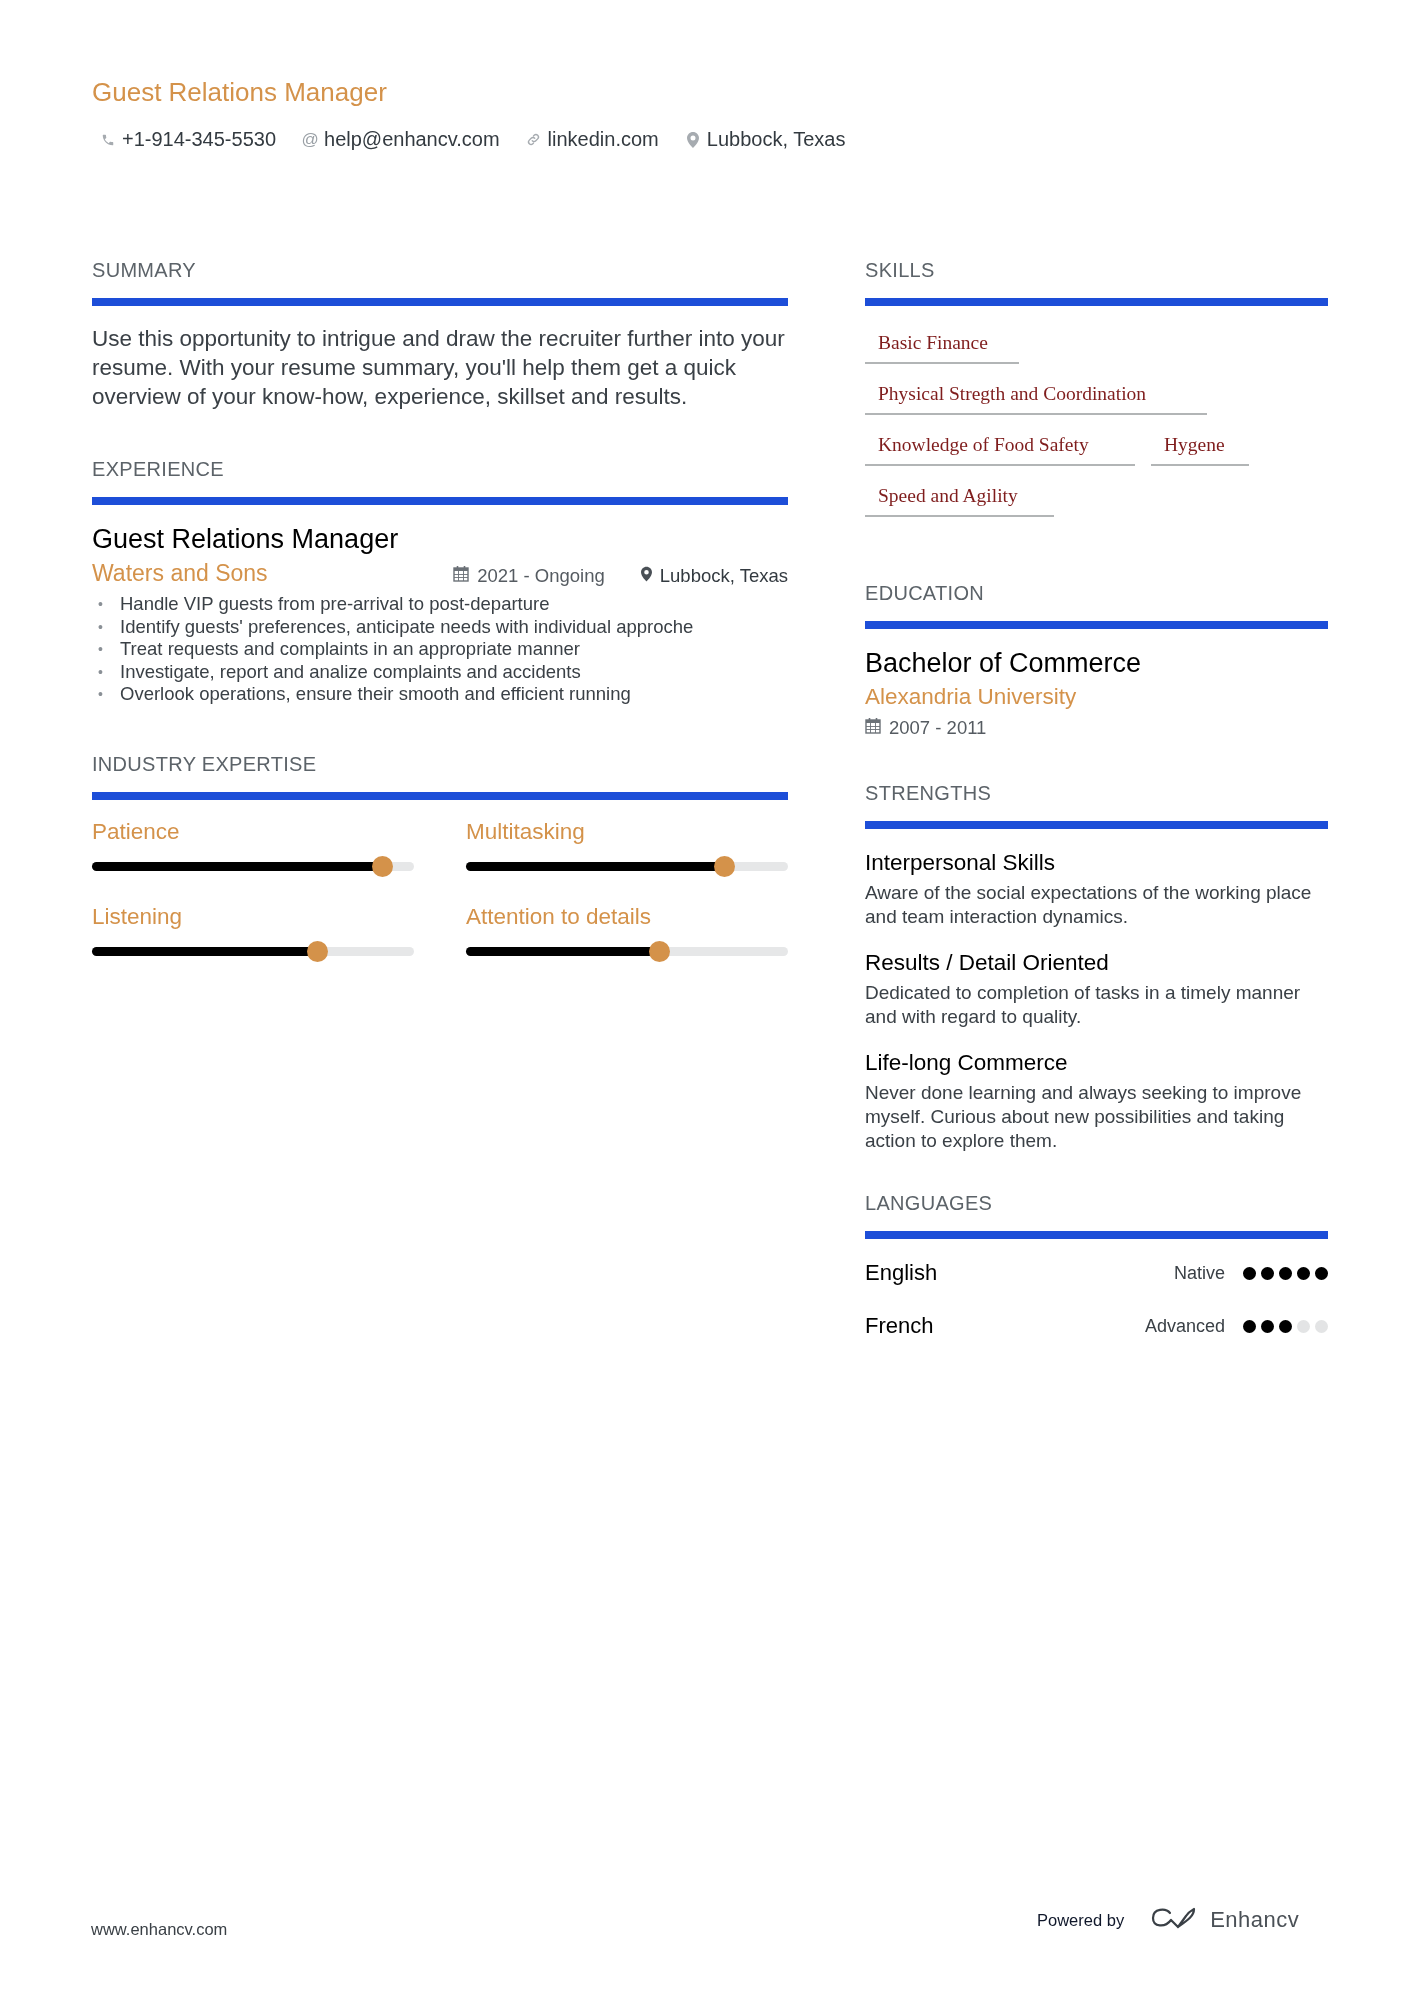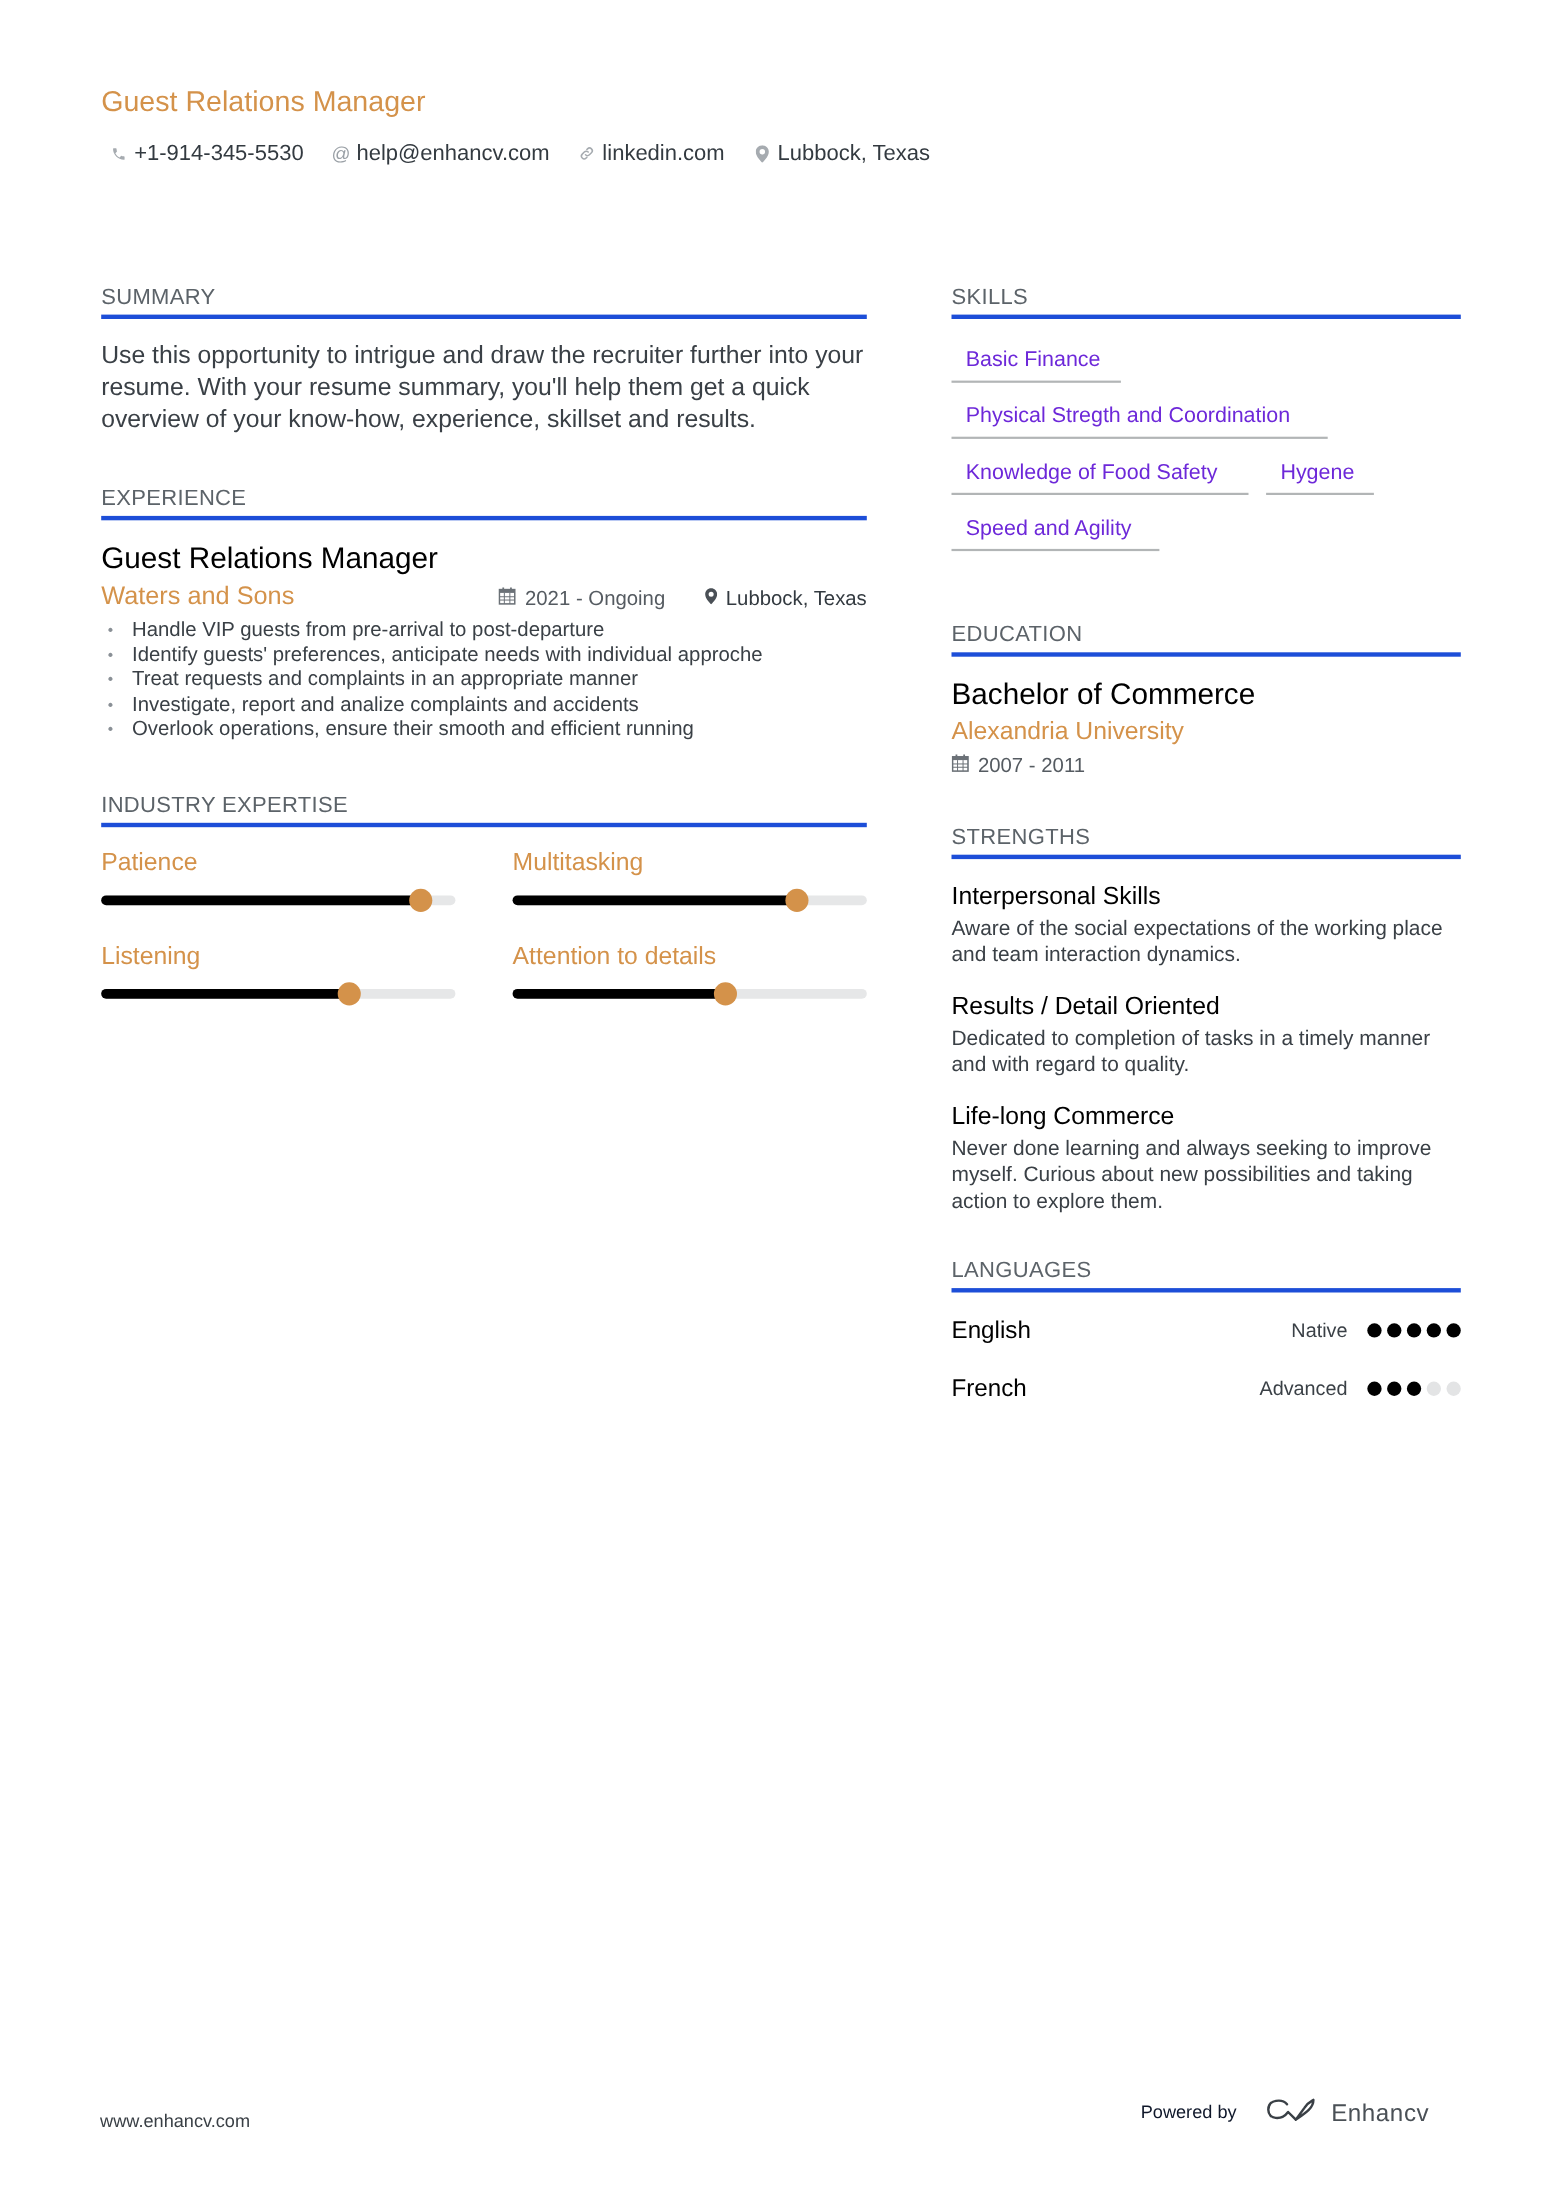--- a/index.html
+++ b/index.html
@@ -9,21 +9,21 @@
   .header { position: absolute; left: 92px; top: 72px; width: 1240px; }
   .name { font-size: 51px; font-weight: 700; color: #000; letter-spacing: 0.2px; line-height: 62px; }
   .title { font-size: 26px; color: #d4924a; margin-top: 4px; line-height: 32px; }
   .contacts { display: flex; gap: 26px; margin-top: 20px; font-size: 20px; color: #333a40; align-items: center; padding-left: 8px; }
   .contact { display: flex; align-items: center; gap: 6px; }
   .contact .ico { color: #9aa0a6; font-size: 16px; display: inline-flex; width: 16px; justify-content: center; }
 
   .col-left { position: absolute; left: 92px; top: 258px; width: 696px; }
   .col-right { position: absolute; left: 865px; top: 258px; width: 463px; }
 
-  .sec-title { font-size: 20px; color: #5c6369; text-transform: uppercase; letter-spacing: 0.3px; line-height: 24px; padding-bottom: 4px; border-bottom: 4px solid #1d4ed8; }
+  .sec-title { font-size: 20px; color: #5c6369; text-transform: uppercase; letter-spacing: 0.3px; line-height: 24px; padding-bottom: 16px; border-bottom: 8px solid #1d4ed8; }
 
   .summary-text { font-size: 22.5px; color: #3a4046; line-height: 29px; margin-top: 18px; }
 
   .exp-section { margin-top: 46px; }
   .exp-role { font-size: 27px; color: #000; margin-top: 18px; line-height: 32px; }
   .exp-meta-row { display: flex; justify-content: space-between; align-items: flex-end; margin-top: 5px; }
   .exp-company { font-size: 23px; color: #d4924a; }
   .exp-meta { display: flex; gap: 36px; font-size: 18.5px; color: #555b61; align-items: center; }
   .exp-meta .item { display: flex; align-items: center; gap: 8px; }
   .exp-meta .loc { color: #333a40; }
@@ -32,21 +32,21 @@
   .bullets li::before { content: "•"; position: absolute; left: 6px; color: #8a9096; font-size: 14px; }
 
   .ind-section { margin-top: 46px; }
   .ind-grid { display: grid; grid-template-columns: 322px 322px; column-gap: 52px; row-gap: 32px; margin-top: 18px; }
   .ind-label { font-size: 22.5px; color: #d4924a; line-height: 28px; }
   .slider { position: relative; height: 9px; background: #e6e7e8; border-radius: 5px; margin-top: 16px; }
   .slider .fill { position: absolute; left: 0; top: 0; height: 9px; background: #000; border-radius: 5px; }
   .slider .knob { position: absolute; top: -6px; width: 21px; height: 21px; border-radius: 50%; background: #d4924a; margin-left: -10px; }
 
   .skills-wrap { display: flex; flex-wrap: wrap; gap: 15px 16px; margin-top: 22px; }
-  .skill { font-size: 19.5px; color: #6d28d9; padding: 3px 13px 7px 13px; border-bottom: 2px solid #b2b5b6; line-height: 24px; }
+  .skill { font-size: 19.5px; color: #7f1d1d; padding: 3px 13px 7px 13px; border-bottom: 2px solid #b2b5b6; line-height: 24px; font-family: Liberation Serif, serif; }
 
   .edu-section { margin-top: 64px; }
   .edu-degree { font-size: 27px; color: #000; margin-top: 18px; line-height: 32px; }
   .edu-school { font-size: 22.5px; color: #d4924a; margin-top: 4px; line-height: 28px; }
   .edu-dates { font-size: 18.5px; color: #555b61; margin-top: 6px; display: flex; align-items: center; gap: 8px; }
 
   .str-section { margin-top: 42px; }
   .strength { margin-top: 20px; }
   .strength:first-of-type { margin-top: 18px; }
   .str-title { font-size: 22.5px; color: #000; line-height: 28px; }

